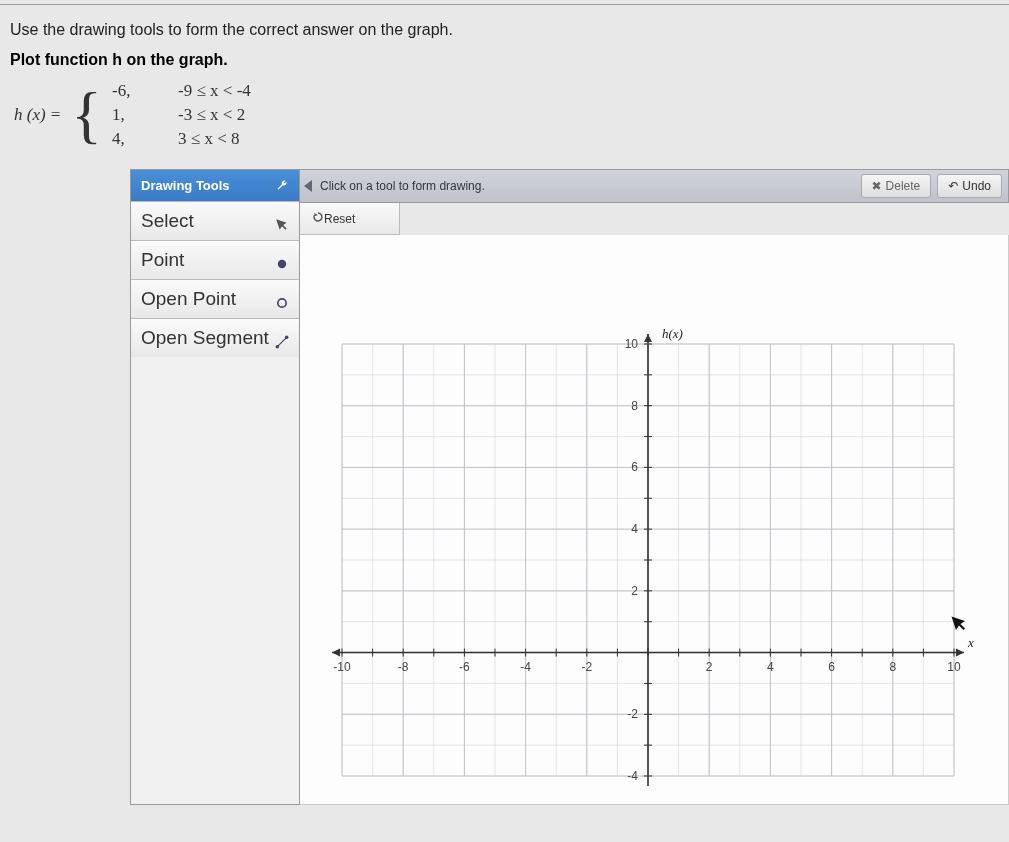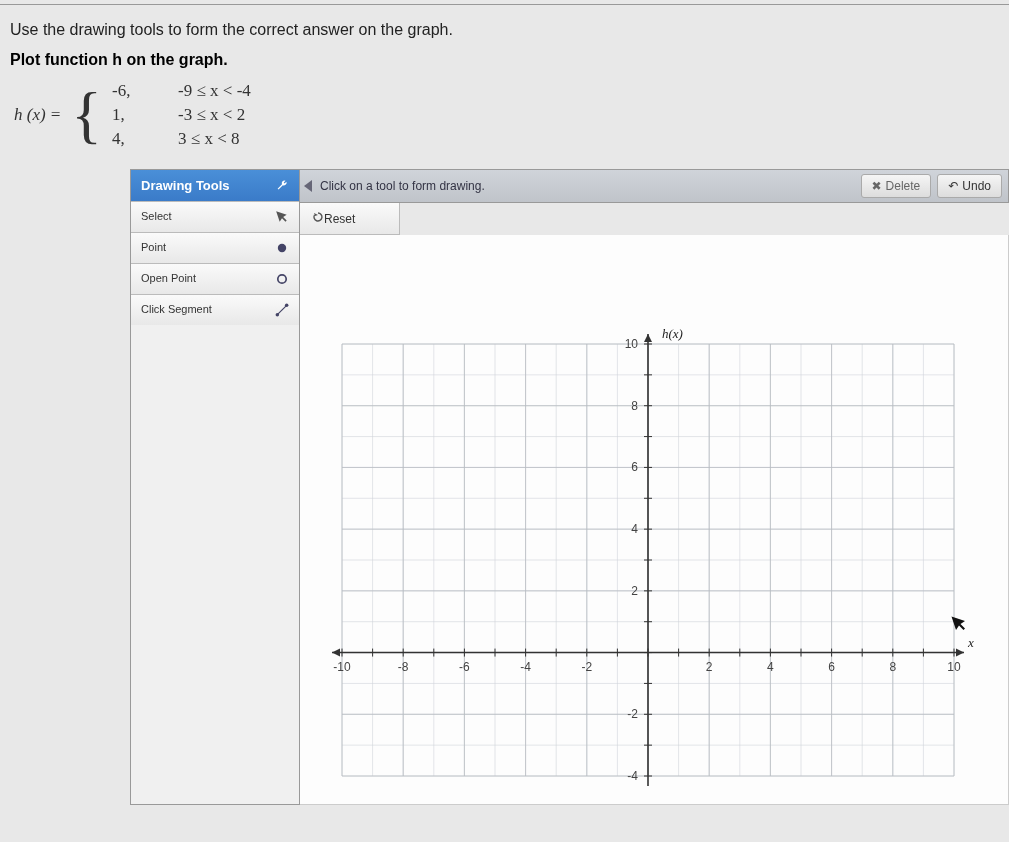--- a/index.html
+++ b/index.html
@@ -71,24 +71,24 @@
     padding: 8px 10px;
     font-size: 13px;
     display: flex;
     justify-content: space-between;
     align-items: center;
   }
   .tool-row {
     background: linear-gradient(#fafafa, #e8e8e8);
     border-top: 1px solid #bbb;
     padding: 8px 10px;
-    font-size: 11px;
+    font-size: 19px;
     display: flex;
     justify-content: space-between;
-    align-items: flex-start;
+    align-items: flex-end;
     cursor: pointer;
   }
   .tool-row .tool-icon {
     width: 14px; height: 14px;
     display: inline-flex;
     align-items: center;
     justify-content: center;
     color: #555;
   }
   .right-area {
@@ -228,21 +228,21 @@
     </div>
     <div class="tool-row">
       <span>Open Point</span>
       <span class="tool-icon">
         <svg viewBox="0 0 10 10">
             <circle cx="5" cy="5" r="3" fill="none" stroke="#446" stroke-width="1.2"></circle>
           </svg>
       </span>
     </div>
     <div class="tool-row">
-      <span>Click Segment</span>
+      <span>Open Segment</span>
       <span class="tool-icon">
         <svg viewBox="0 0 12 12">
             <circle cx="2" cy="10" r="1.5" fill="#446"></circle>
             <circle cx="10" cy="2" r="1.5" fill="#446"></circle>
             <line x1="2" y1="10" x2="10" y2="2" stroke="#446" stroke-width="1"></line>
           </svg>
       </span>
     </div>
   </div>
 

